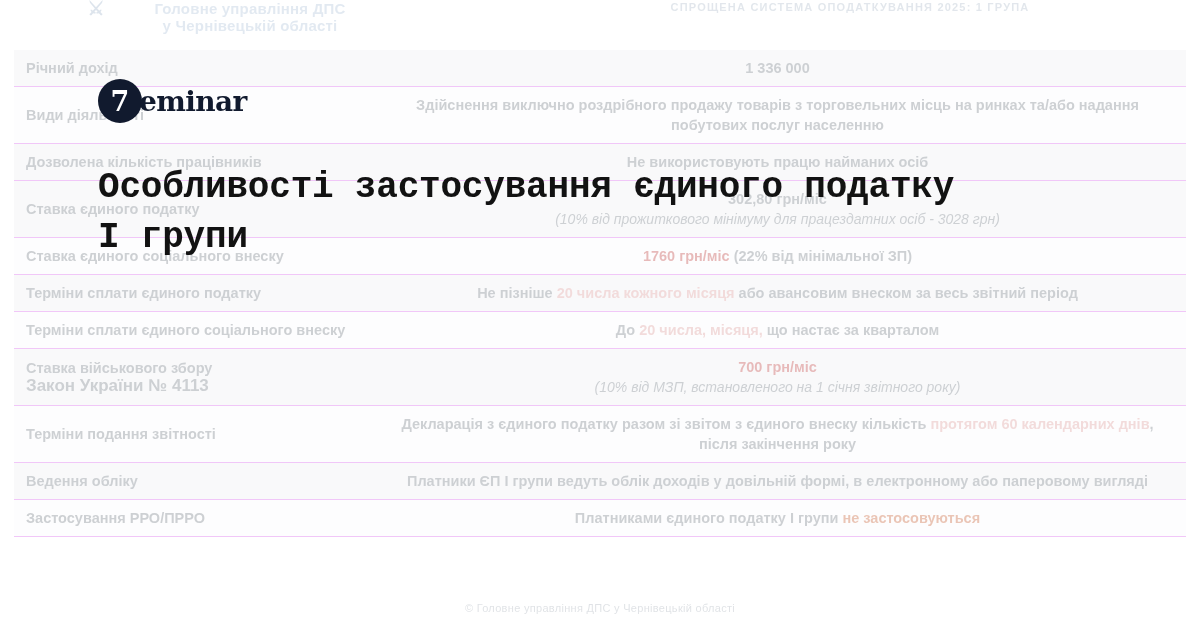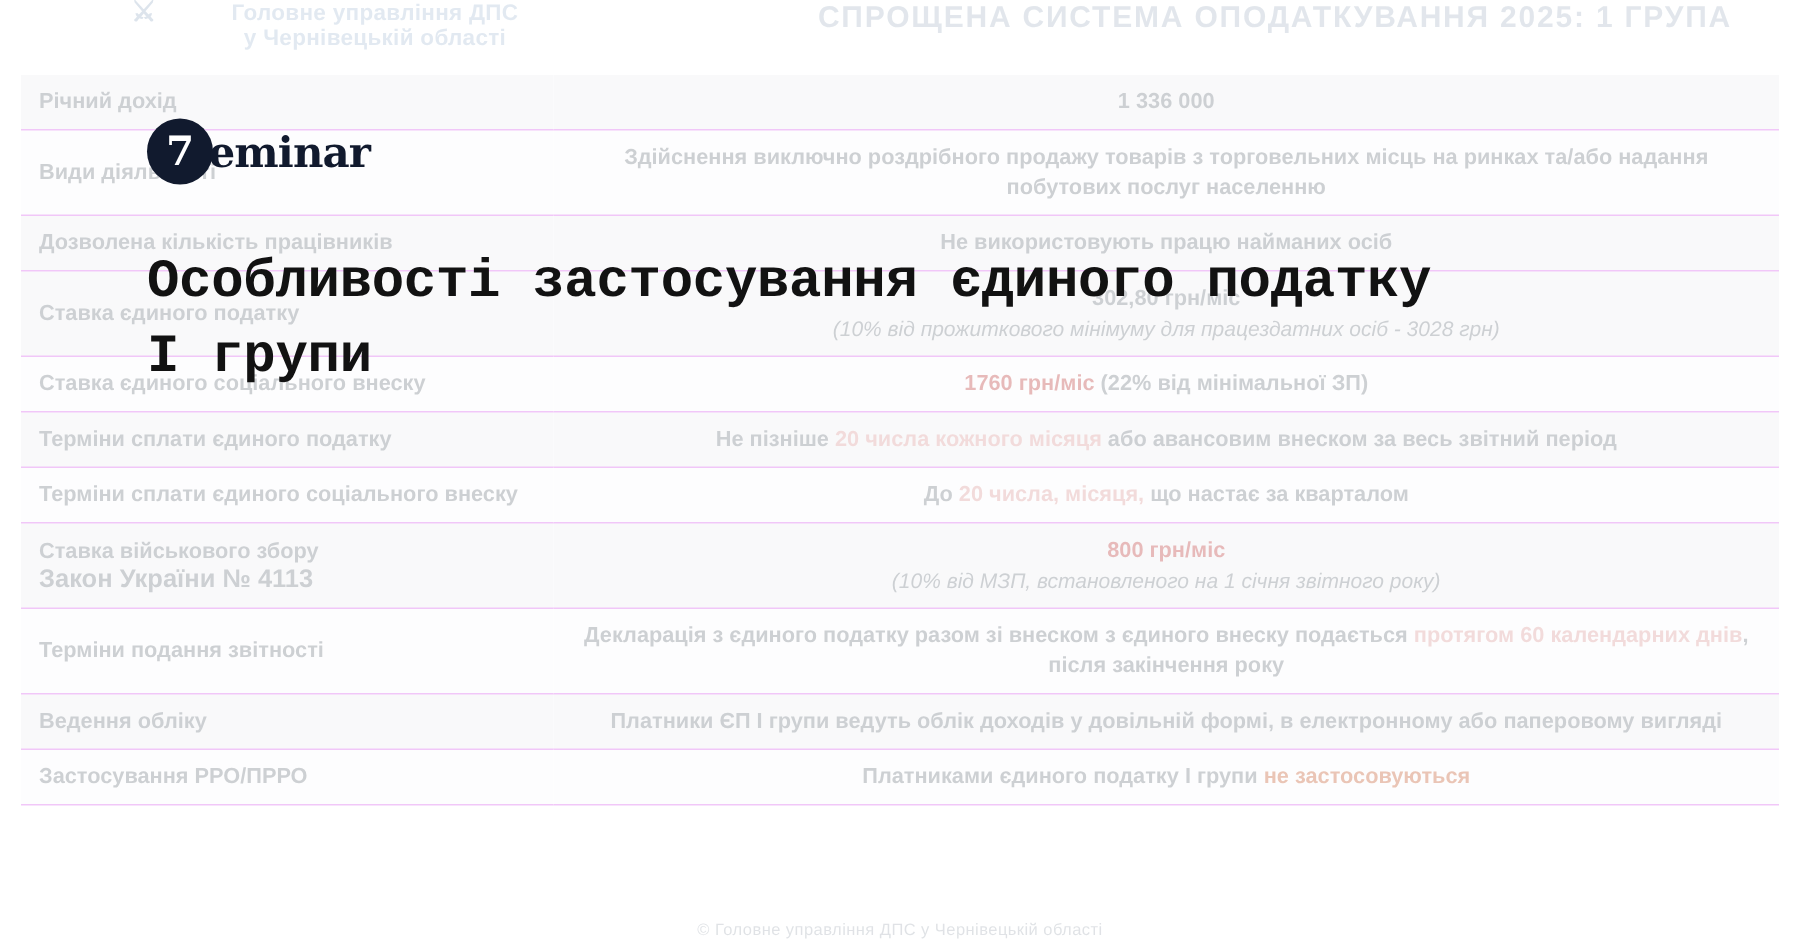--- a/index.html
+++ b/index.html
@@ -43,21 +43,21 @@
     font-size: 15px;
     font-weight: bold;
     text-align: center;
     line-height: 17px;
     padding-top: 0px;
     letter-spacing: 0.2px;
   }
   .doc-header-right {
     flex: 1;
     color: #9fb0c2;
-    font-size: 20px;
+    font-size: 11px;
     font-weight: bold;
     text-align: center;
     letter-spacing: 1.2px;
     padding-top: 1px;
   }
   .emblem {
     position: absolute;
     left: 86px;
     top: -4px;
     width: 20px;
@@ -105,21 +105,21 @@
     font-size: 14px;
   }
   .hl-red { color: #d98a8a; }
   .hl-pink { color: #c2410c; }
   .hl-salmon { color: #b91c1c; }
   .lbl-italic { font-weight: bold; font-size: 17px; display:block;}
 
   .doc-footer {
     position: absolute;
     left: 0;
-    bottom: 2px;
+    bottom: 14px;
     width: 1200px;
     text-align: center;
     font-size: 11px;
     color: #9aa3ae;
     letter-spacing: 0.3px;
   }
 
   
   #overlay-title {
     position: absolute;
@@ -219,28 +219,28 @@
           <td class="value">
             <span>До </span><span class="hl-red">20 числа, місяця,</span><span> що настає за кварталом</span>
           </td>
         </tr>
         <tr class="shaded">
           <td class="label">
             <span>Ставка військового збору</span>
             <span class="lbl-italic">Закон України № 4113</span>
           </td>
           <td class="value">
-            <span class="hl-salmon">800 грн/міс</span>
+            <span class="hl-salmon">700 грн/міс</span>
             <span class="sub-note">(10% від МЗП, встановленого на 1 січня звітного року)</span>
           </td>
         </tr>
         <tr class="plain">
           <td class="label">Терміни подання звітності</td>
           <td class="value">
-            <span>Декларація з єдиного податку разом зі внеском з єдиного внеску подається </span><span class="hl-red">протягом 60 календарних днів</span><span>, після закінчення року</span>
+            <span>Декларація з єдиного податку разом зі звітом з єдиного внеску кількість </span><span class="hl-red">протягом 60 календарних днів</span><span>, після закінчення року</span>
           </td>
         </tr>
         <tr class="shaded">
           <td class="label">Ведення обліку</td>
           <td class="value">Платники ЄП І групи ведуть облік доходів у довільній формі, в електронному або паперовому вигляді</td>
         </tr>
         <tr class="plain">
           <td class="label">Застосування РРО/ПРРО</td>
           <td class="value">
             <span>Платниками єдиного податку І групи </span><span class="hl-pink">не застосовуються</span>

